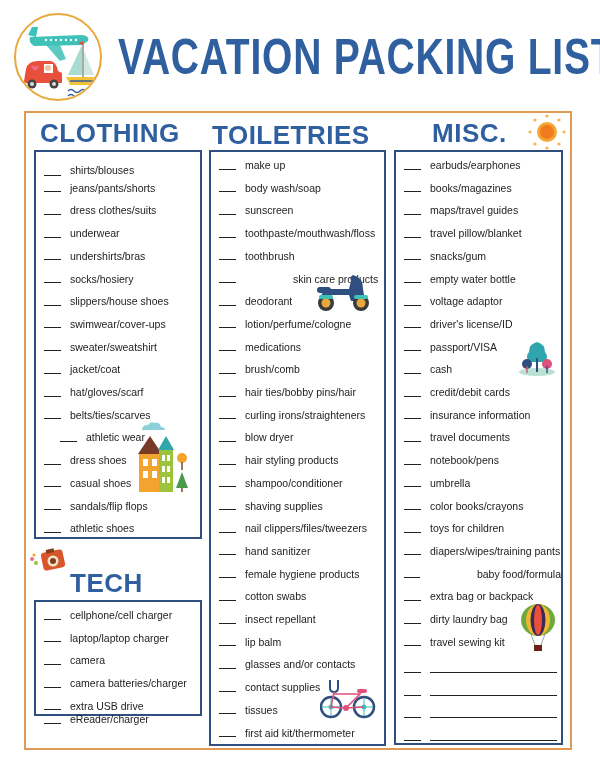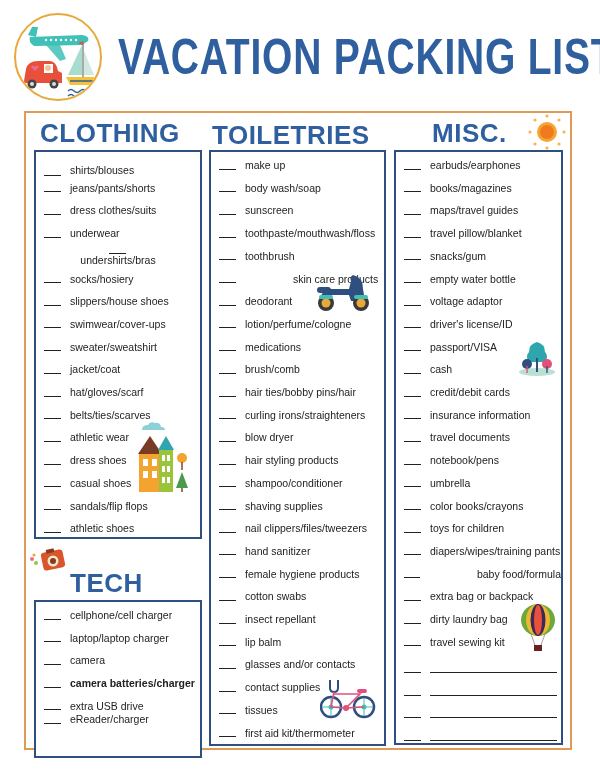--- a/index.html
+++ b/index.html
@@ -99,21 +99,21 @@
         <span>jeans/pants/shorts</span>
       </div>
       <div class="item" style="top: 47.4px;">
         <span class="blank"></span>
         <span>dress clothes/suits</span>
       </div>
       <div class="item" style="top: 70.1px;">
         <span class="blank"></span>
         <span>underwear</span>
       </div>
-      <div class="item" style="top: 92.8px; flex-direction: column;">
+      <div class="item" style="top: 92.8px;">
         <span class="blank"></span>
         <span>undershirts/bras</span>
       </div>
       <div class="item" style="top: 115.5px;">
         <span class="blank"></span>
         <span>socks/hosiery</span>
       </div>
       <div class="item" style="top: 138.2px;">
         <span class="blank"></span>
         <span>slippers/house shoes</span>
@@ -131,21 +131,21 @@
         <span>jacket/coat</span>
       </div>
       <div class="item" style="top: 229px;">
         <span class="blank"></span>
         <span>hat/gloves/scarf</span>
       </div>
       <div class="item" style="top: 251.7px;">
         <span class="blank"></span>
         <span>belts/ties/scarves</span>
       </div>
-      <div class="item" style="top: 274.4px;">
+      <div class="item" style="top: 274.4px; padding-left: 16px;">
         <span class="blank"></span>
         <span>athletic wear</span>
       </div>
       <div class="item" style="top: 297.1px;">
         <span class="blank"></span>
         <span>dress shoes</span>
       </div>
       <div class="item" style="top: 319.8px;">
         <span class="blank"></span>
         <span>casual shoes</span>
@@ -194,35 +194,35 @@
     <circle cx="4" cy="12" r="2" fill="#f06b8b"></circle>
       <circle cx="8" cy="16" r="2" fill="#9bc43c"></circle>
       <circle cx="6" cy="8" r="1.6" fill="#f2a42f"></circle>
     <rect x="14" y="4" width="22" height="18" rx="3" fill="#d9552c" transform="rotate(-12 25 13)"></rect>
     <rect x="18" y="2" width="8" height="4" fill="#8a3a1c" transform="rotate(-12 22 4)"></rect>
     <circle cx="25" cy="14" r="5.5" fill="#f2e6c8"></circle>
     <circle cx="25" cy="14" r="3" fill="#8a3a1c"></circle>
   </svg>
 </div>
 
-<div class="box" style="left:34px; top:600px; width:168px; height:158px;">
+<div class="box" style="left:34px; top:600px; width:168px; height:116px;">
   <div id="tech-items">
       <div class="item" style="top: 2px;">
         <span class="blank"></span>
         <span>cellphone/cell charger</span>
       </div>
       <div class="item" style="top: 24.7px;">
         <span class="blank"></span>
         <span>laptop/laptop charger</span>
       </div>
       <div class="item" style="top: 47.4px;">
         <span class="blank"></span>
         <span>camera</span>
       </div>
-      <div class="item" style="top: 70.1px; font-weight: bold;">
+      <div class="item" style="top: 70.1px;">
         <span class="blank"></span>
         <span>camera batteries/charger</span>
       </div>
       <div class="item" style="top: 92.8px;">
         <span class="blank"></span>
         <span>extra USB drive</span>
       </div>
       <div class="item" style="top: 106px;">
         <span class="blank"></span>
         <span>eReader/charger</span>

